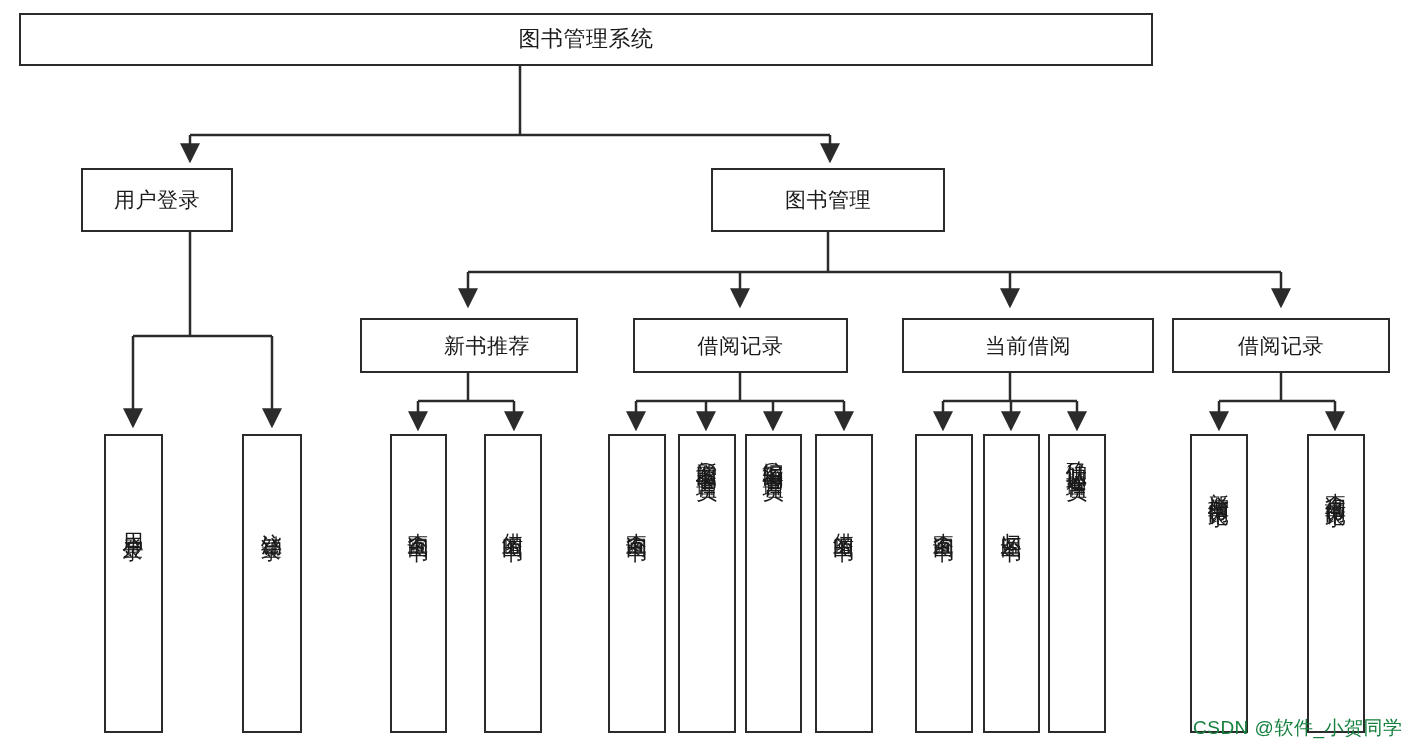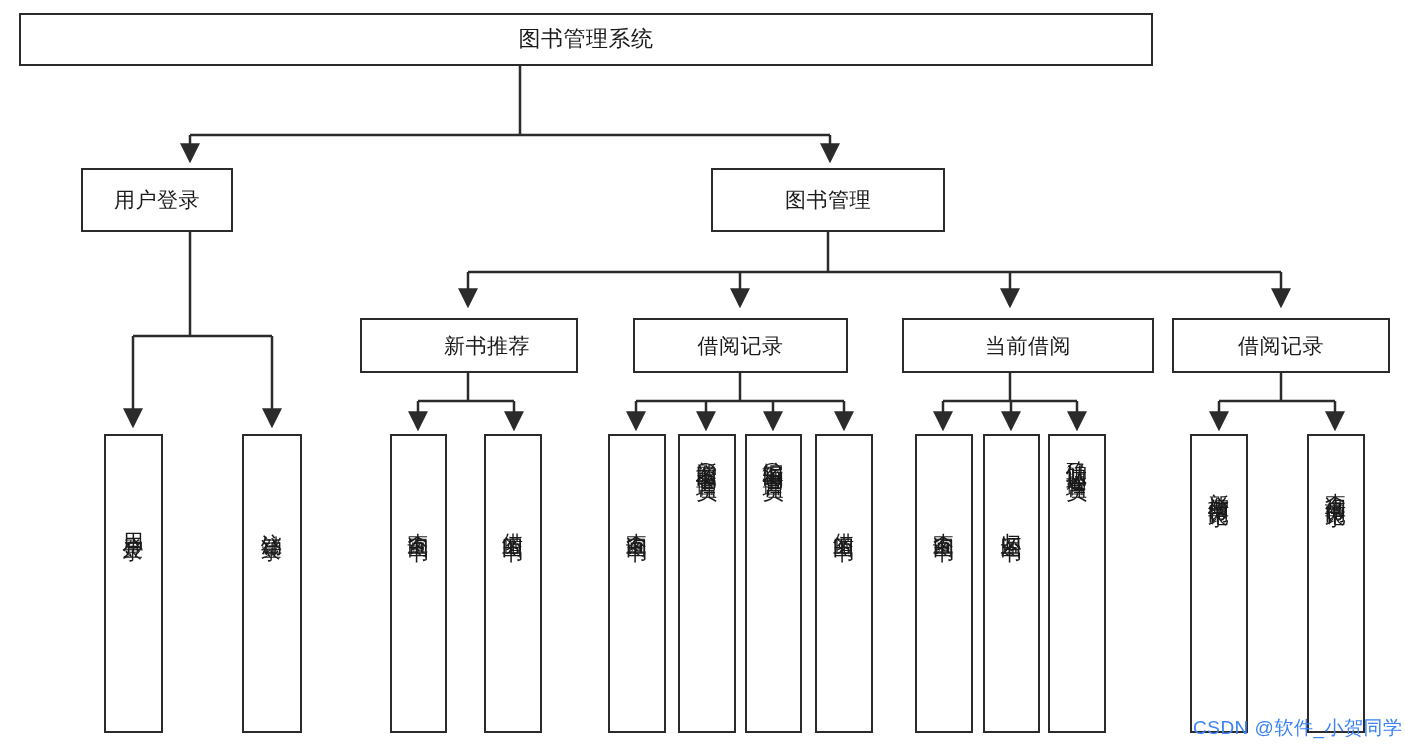--- a/index.html
+++ b/index.html
@@ -53,21 +53,21 @@
     writing-mode: vertical-rl;
     text-orientation: upright;
     white-space: nowrap;
     font-size: 21px;
     letter-spacing: 3px;
     line-height: 1;
   }
   .watermark {
     position: absolute;
     font-size: 19px;
-    color: #3b82f6;
+    color: #15803d;
     white-space: nowrap;
     letter-spacing: 0.5px;
   }
 </style>
 </head>
 <body>
 
 <div id="canvas">
 
   <svg id="edges" viewBox="0 0 1405 747">

